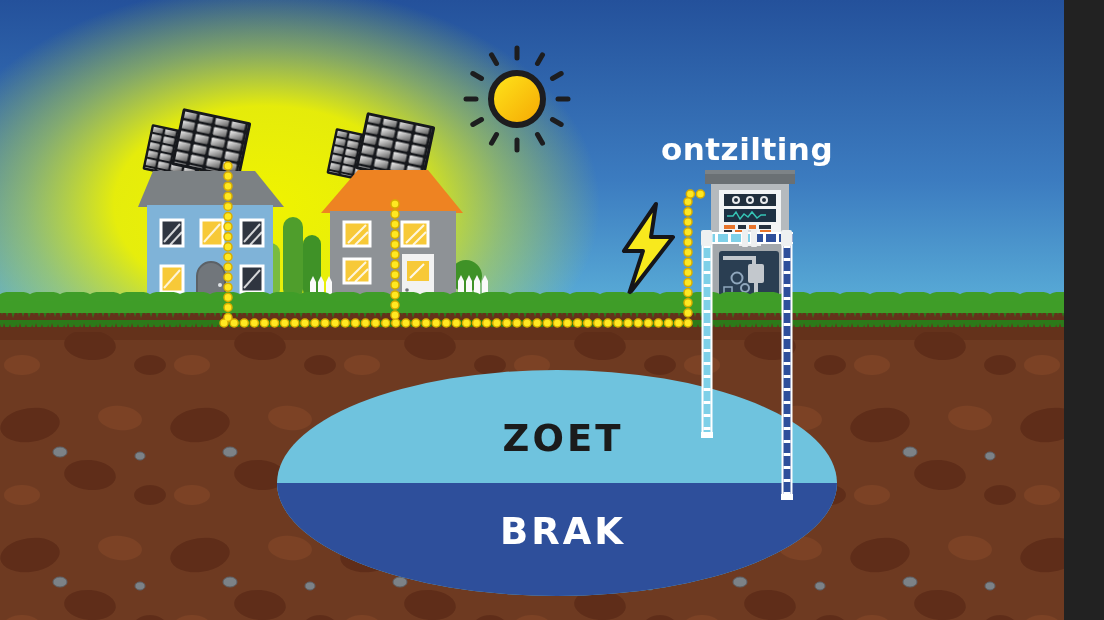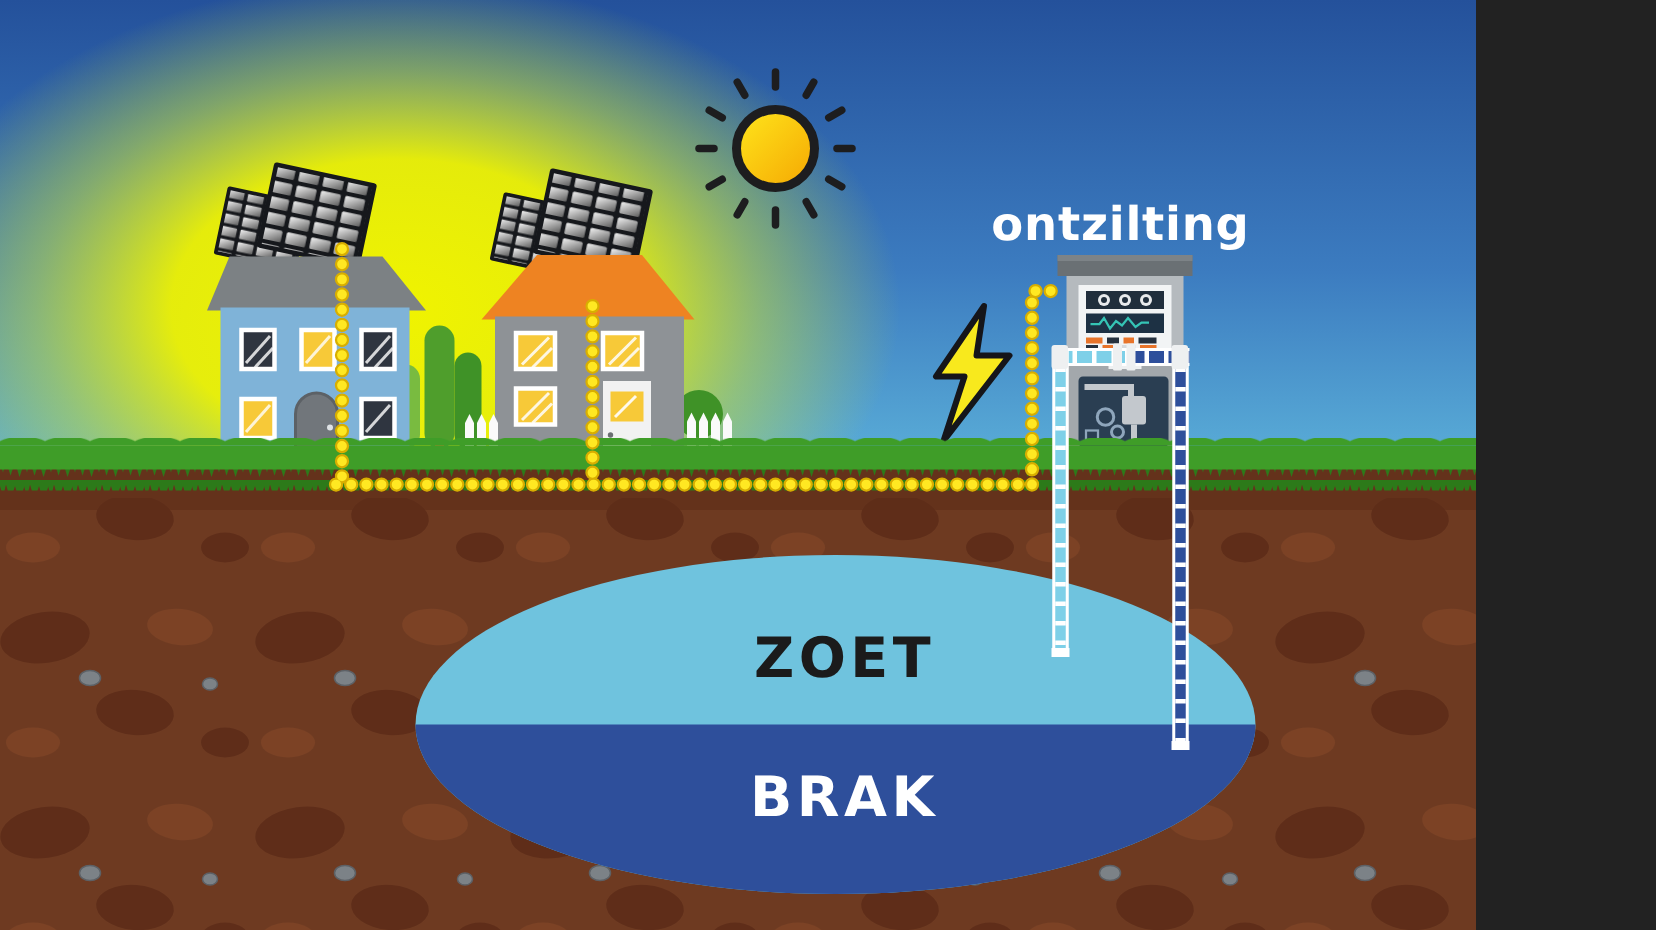--- a/index.html
+++ b/index.html
@@ -1,16 +1,16 @@
 <!DOCTYPE html>
 <html><head>
 <meta charset="utf-8">
 <style>
   html,body{margin:0;padding:0;background:#222;}
-  #stage{width:984px;height:620px;position:relative;overflow:hidden;font-family:"DejaVu Sans","Liberation Sans",sans-serif;}
+  #stage{width:1064px;height:620px;position:relative;overflow:hidden;font-family:"DejaVu Sans","Liberation Sans",sans-serif;}
   svg{display:block;}
   .lbl{font-family:"DejaVu Sans","Liberation Sans",sans-serif;font-weight:bold;}
 </style>
 </head>
 <body>
 
 <div id="stage">
 <svg viewBox="0 0 1104 620" width="1104" height="620">
   <defs>
     <linearGradient id="skyGrad" x1="0" y1="0" x2="0" y2="1">

